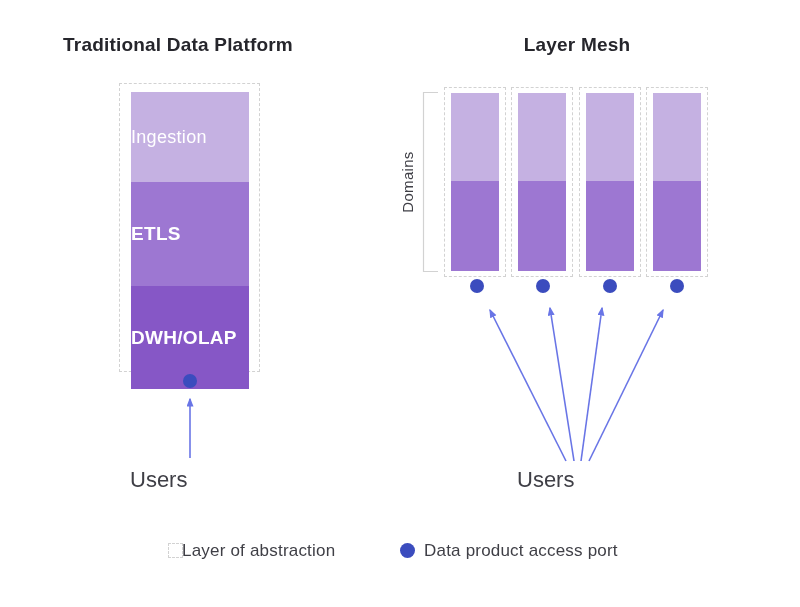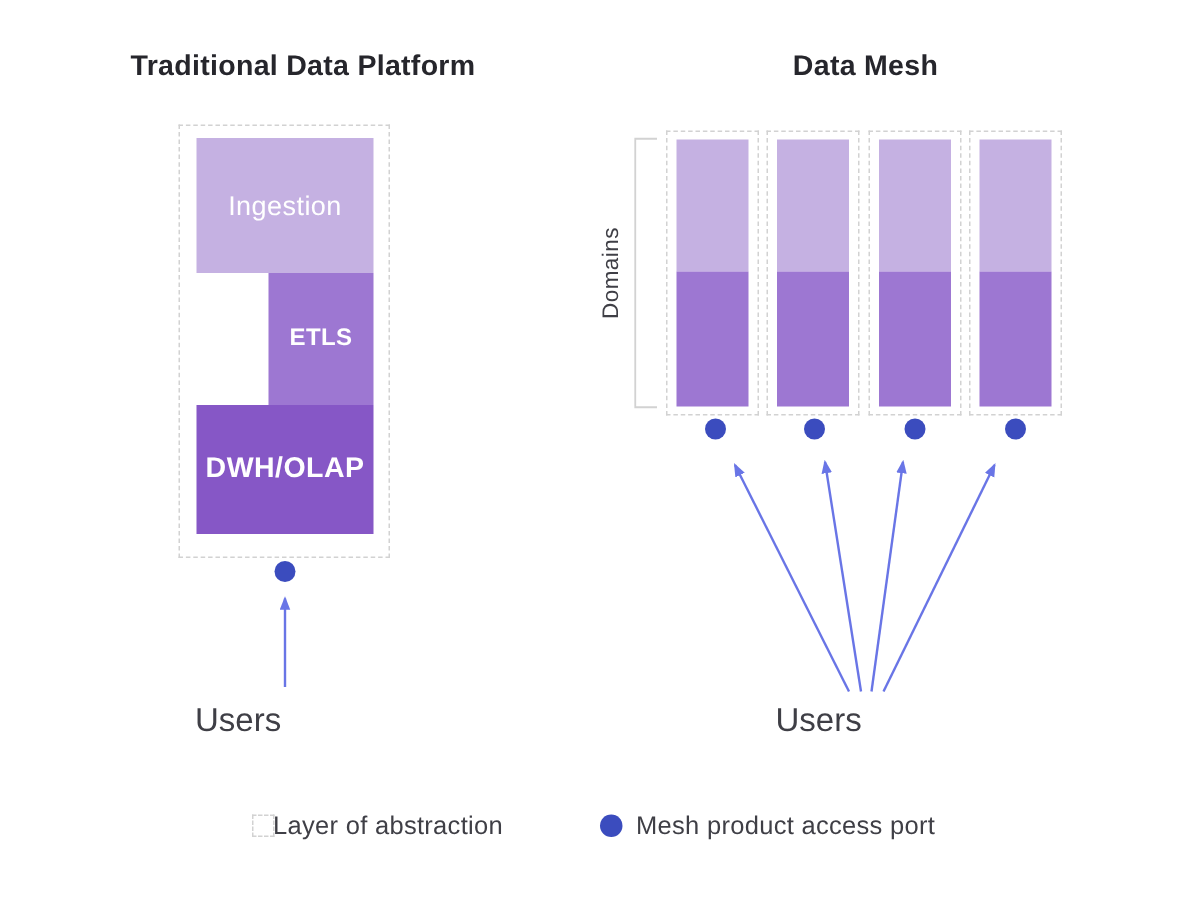--- a/index.html
+++ b/index.html
@@ -4,39 +4,39 @@
 <style>
   html,body{margin:0;padding:0;background:#ffffff;}
   .canvas{
     position:relative;width:800px;height:607px;background:#ffffff;overflow:hidden;
     font-family:"Liberation Sans", sans-serif;color:var(--body-text,#3f3f46);
   }
   .title{
     position:absolute;top:34px;width:300px;text-align:center;
     font-size:19px;font-weight:bold;color:var(--title-text,#26262c);letter-spacing:.2px;
   }
-  .title-left{left:52px;}
+  .title-left{left:28px;}
   .title-right{left:427px;}
 
   
   .dash-box{
     position:absolute;border:1px dashed var(--dash-gray,#d2d2d2);
     box-sizing:border-box;background:transparent;
   }
   .left-dash{left:119px;top:83px;width:141px;height:289px;}
 
   
   .stack{position:absolute;left:131px;top:92px;width:118px;}
   .layer{
-    display:flex;align-items:center;justify-content:center;
+    display:flex;align-items:center;justify-content:flex-start;
     color:var(--layer-text,#ffffff);letter-spacing:.3px;
   }
   .layer-ingestion{height:90px;background:var(--light-purple,#c5b1e2);font-size:18px;font-weight:400;}
-  .layer-etls{height:88px;background:var(--medium-purple,#9d77d2);font-size:16px;font-weight:600;margin-left:48px;}
-  .layer-dwh{height:86px;background:var(--dark-purple,#8657c6);font-size:19px;font-weight:600;}
+  .layer-etls{height:104px;background:var(--medium-purple,#9d77d2);font-size:19px;font-weight:600;}
+  .layer-dwh{height:103px;background:var(--dark-purple,#8657c6);font-size:19px;font-weight:600;}
 
   
   .domains-row{
     position:absolute;left:444px;top:87px;width:264px;height:190px;
     display:flex;justify-content:space-between;
   }
   .domain-col{
     width:62px;height:190px;border:1px dashed var(--dash-gray,#d2d2d2);
     box-sizing:border-box;
   }
@@ -82,21 +82,21 @@
   }
   .legend-abstraction{left:182px;}
   .legend-port{left:424px;}
 </style>
 </head>
 <body>
 
 <div class="canvas">
 
   <div class="title title-left">Traditional Data Platform</div>
-  <div class="title title-right">Data Mesh</div>
+  <div class="title title-right">Layer Mesh</div>
 
   <div class="dash-box left-dash"></div>
   <div class="stack">
     <div class="layer layer-ingestion">
       <span>Ingestion</span>
     </div>
     <div class="layer layer-etls">
       <span>ETLS</span>
     </div>
     <div class="layer layer-dwh">
@@ -150,15 +150,15 @@
     <line class="arrow-line" x1="190" y1="458" x2="190" y2="399" marker-end="url(#ah)"></line>
     <line class="arrow-line" x1="566" y1="461" x2="490" y2="310" marker-end="url(#ah)"></line>
     <line class="arrow-line" x1="574" y1="461" x2="550" y2="308" marker-end="url(#ah)"></line>
     <line class="arrow-line" x1="581" y1="461" x2="602" y2="308" marker-end="url(#ah)"></line>
     <line class="arrow-line" x1="589" y1="461" x2="663" y2="310" marker-end="url(#ah)"></line>
   </svg>
 
   <div class="legend-swatch"></div>
   <div class="legend-text legend-abstraction">Layer of abstraction</div>
   <div class="port-dot legend-dot"></div>
-  <div class="legend-text legend-port">Mesh product access port</div>
+  <div class="legend-text legend-port">Data product access port</div>
 
 </div>
 
 </body></html>

